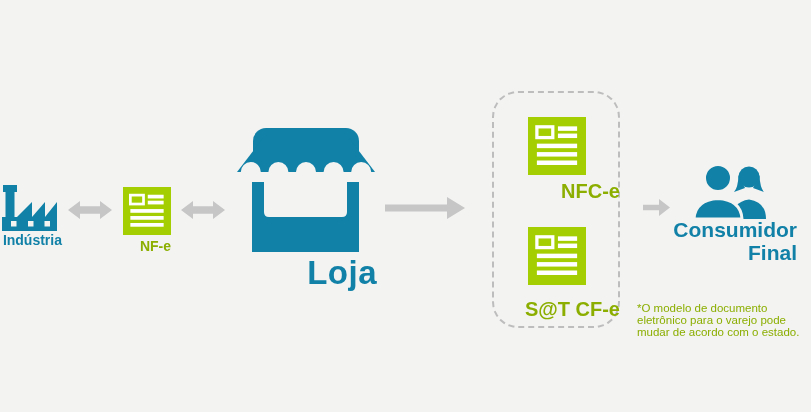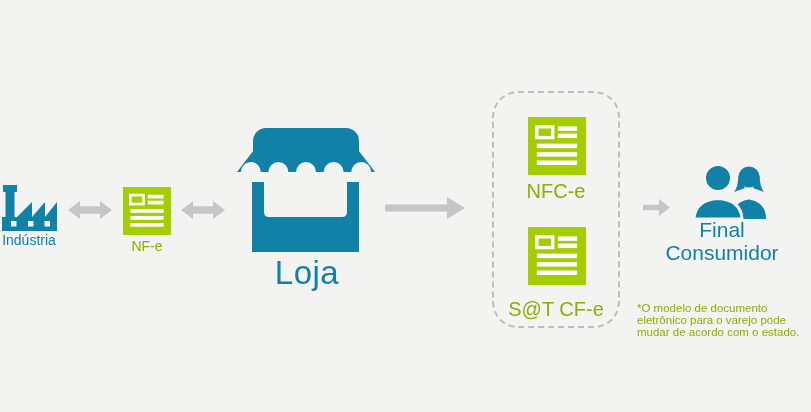--- a/index.html
+++ b/index.html
@@ -2,21 +2,21 @@
 <html><head>
 <meta charset="utf-8">
 <style>
   html,body{margin:0;padding:0;}
   body{
     width:811px;height:412px;position:relative;overflow:hidden;
     background:#f3f3f2;
     font-family:"Liberation Sans", sans-serif;
   }
   .abs{position:absolute;}
-  .lbl{text-align:center;font-weight:normal;}
+  .lbl{text-align:right;font-weight:bold;}
   .teal{color:#1181a7;}
   .green{color:#8bae00;}
   .lbl-sm{font-size:14px;}
   .lbl-md{font-size:20px;}
   .lbl-lg{font-size:33px;letter-spacing:0.5px;}
   .lbl-cons{font-size:21px;line-height:23px;}
   .dashed-box{
     box-sizing:border-box;
     width:128px;height:237px;
     border:2px dashed #bdbdbd;
@@ -141,21 +141,21 @@
       <path d="M69.5 13 Q70 26 74 30 L63 26 Z"></path>
       <path d="M42 57 Q42 40 59 37.5 Q76 40 76 57 Z"></path>
     </g>
     <g fill="#1181a7" stroke="#f3f3f2" stroke-width="3">
       <circle cx="28" cy="16" r="13.5"></circle>
       <path d="M4 57 Q5 38 28 36.5 Q51 38 52 57 Z"></path>
     </g>
   </svg>
 </div>
 <div class="abs lbl teal lbl-cons" style="left:647px;top:218px;width:150px;">
+  <div>Consumidor</div>
   <div>Final</div>
-  <div>Consumidor</div>
 </div>
 
 <div class="abs footnote" style="left:637px;top:303px;">
   <div>*O modelo de documento</div>
   <div>eletrônico para o varejo pode</div>
   <div>mudar de acordo com o estado.</div>
 </div>
 
 </body></html>

